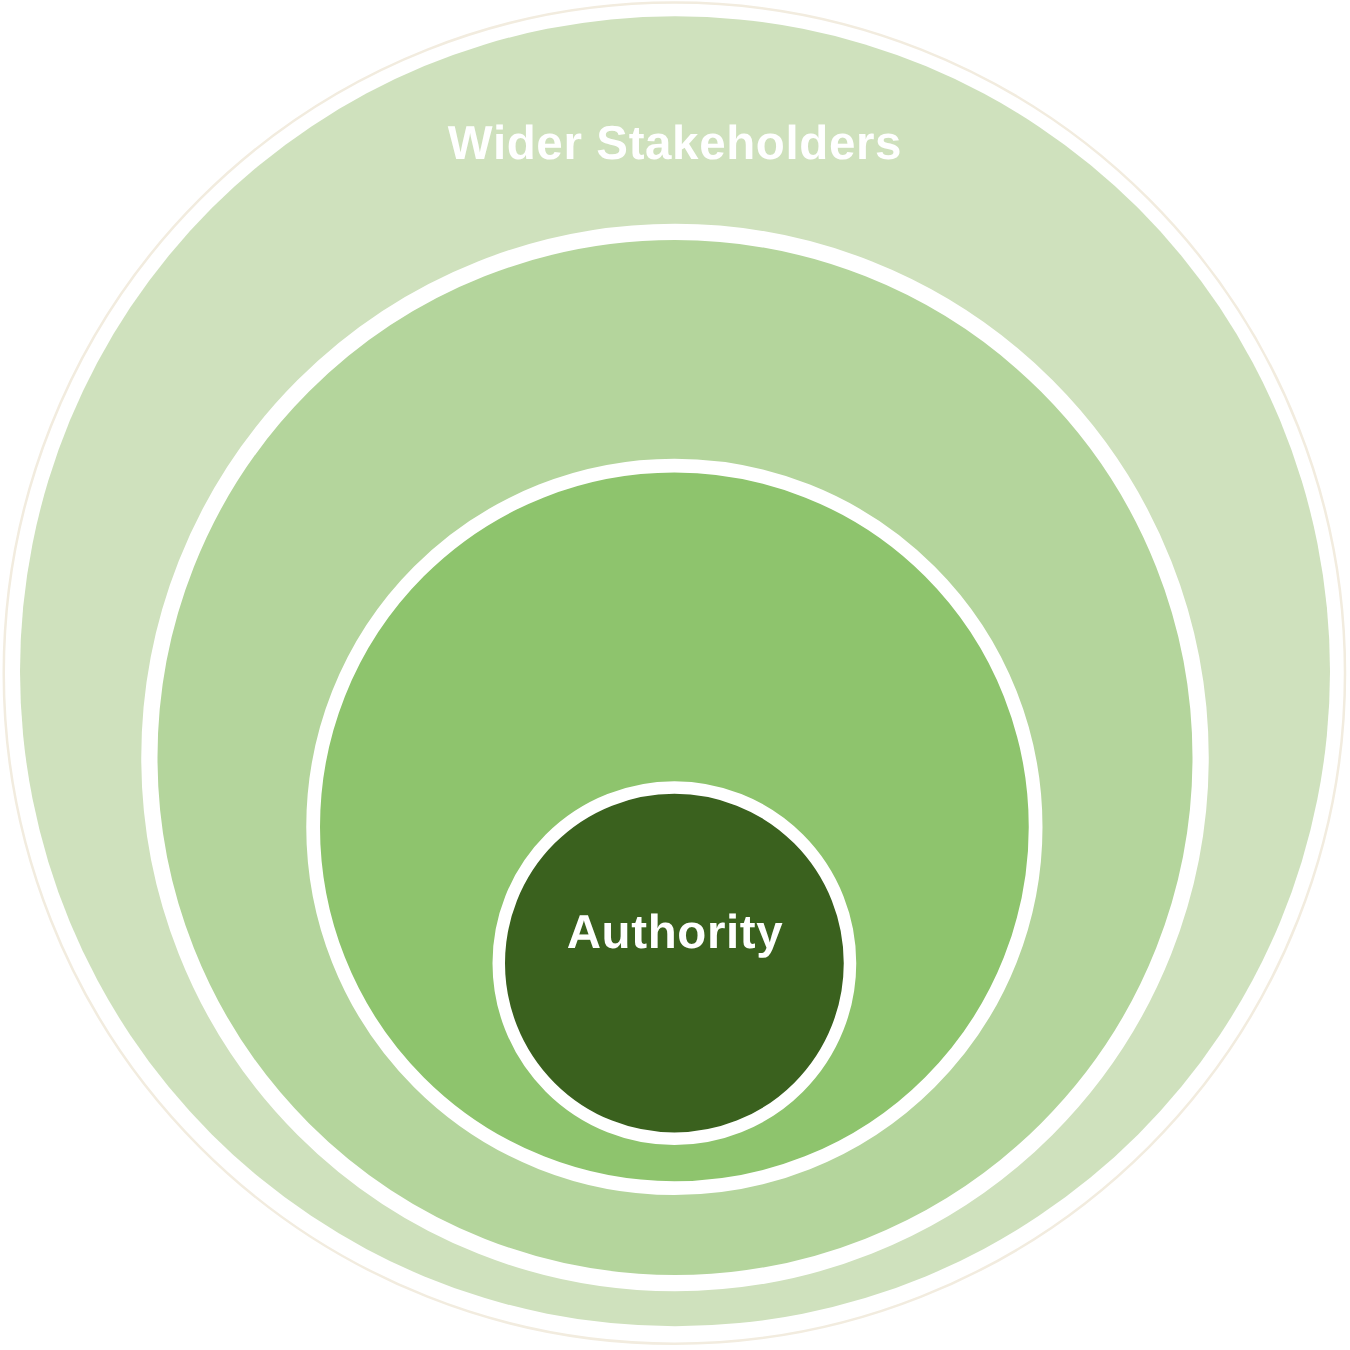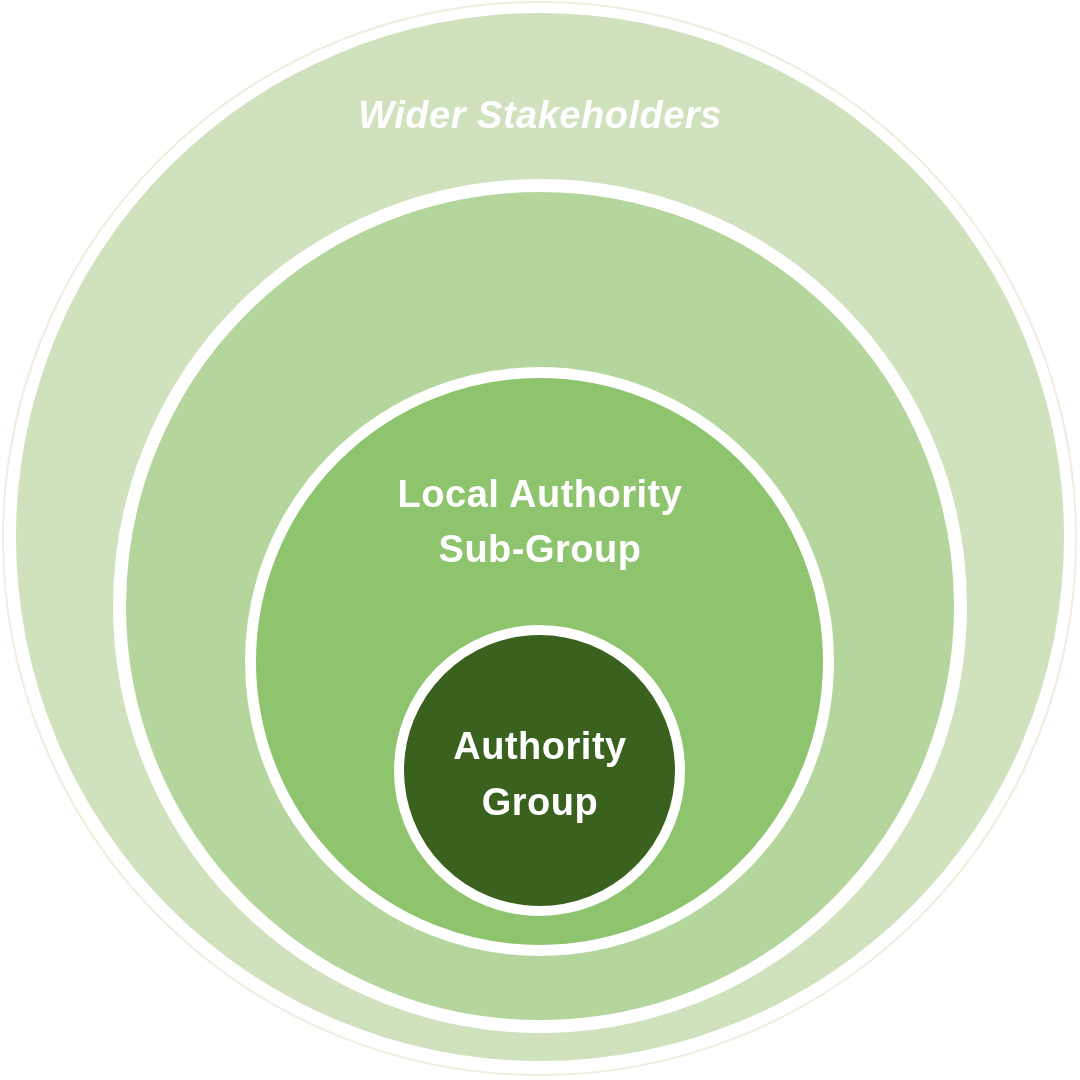--- a/index.html
+++ b/index.html
@@ -43,21 +43,21 @@
   .label {
     position: absolute;
     left: 0;
     right: 0;
     text-align: center;
     color: #ffffff;
     font-weight: 700;
     font-size: 38px;
     letter-spacing: 0.5px;
   }
-  .l1 { top: 94px; line-height: 42px; font-style: italic; }
+  .l1 { top: 94px; line-height: 42px; }
   .l2 { top: 276px; line-height: 42px; }
   .l3 { top: 467px; line-height: 55px; }
   .l4 { top: 718px; line-height: 56px; }
   .label .line { display: block; }
 </style>
 </head>
 <body>
 
 <div class="canvas">
 
@@ -69,23 +69,18 @@
 
   <div class="circle c3" style="background-color: rgb(142, 196, 109);"></div>
 
   <div class="circle c4" style="background-color: rgb(58, 97, 30);"></div>
 
   <div class="label l1">
     <span class="line">Wider Stakeholders</span>
   </div>
 
 
-  <div class="label l3">
-    <span class="line">Local Authority</span>
-    <span class="line">Sub-Group</span>
-  </div>
 
   <div class="label l4">
     <span class="line">Authority</span>
-    <span class="line">Group</span>
   </div>
 
 </div>
 
 </body></html>

